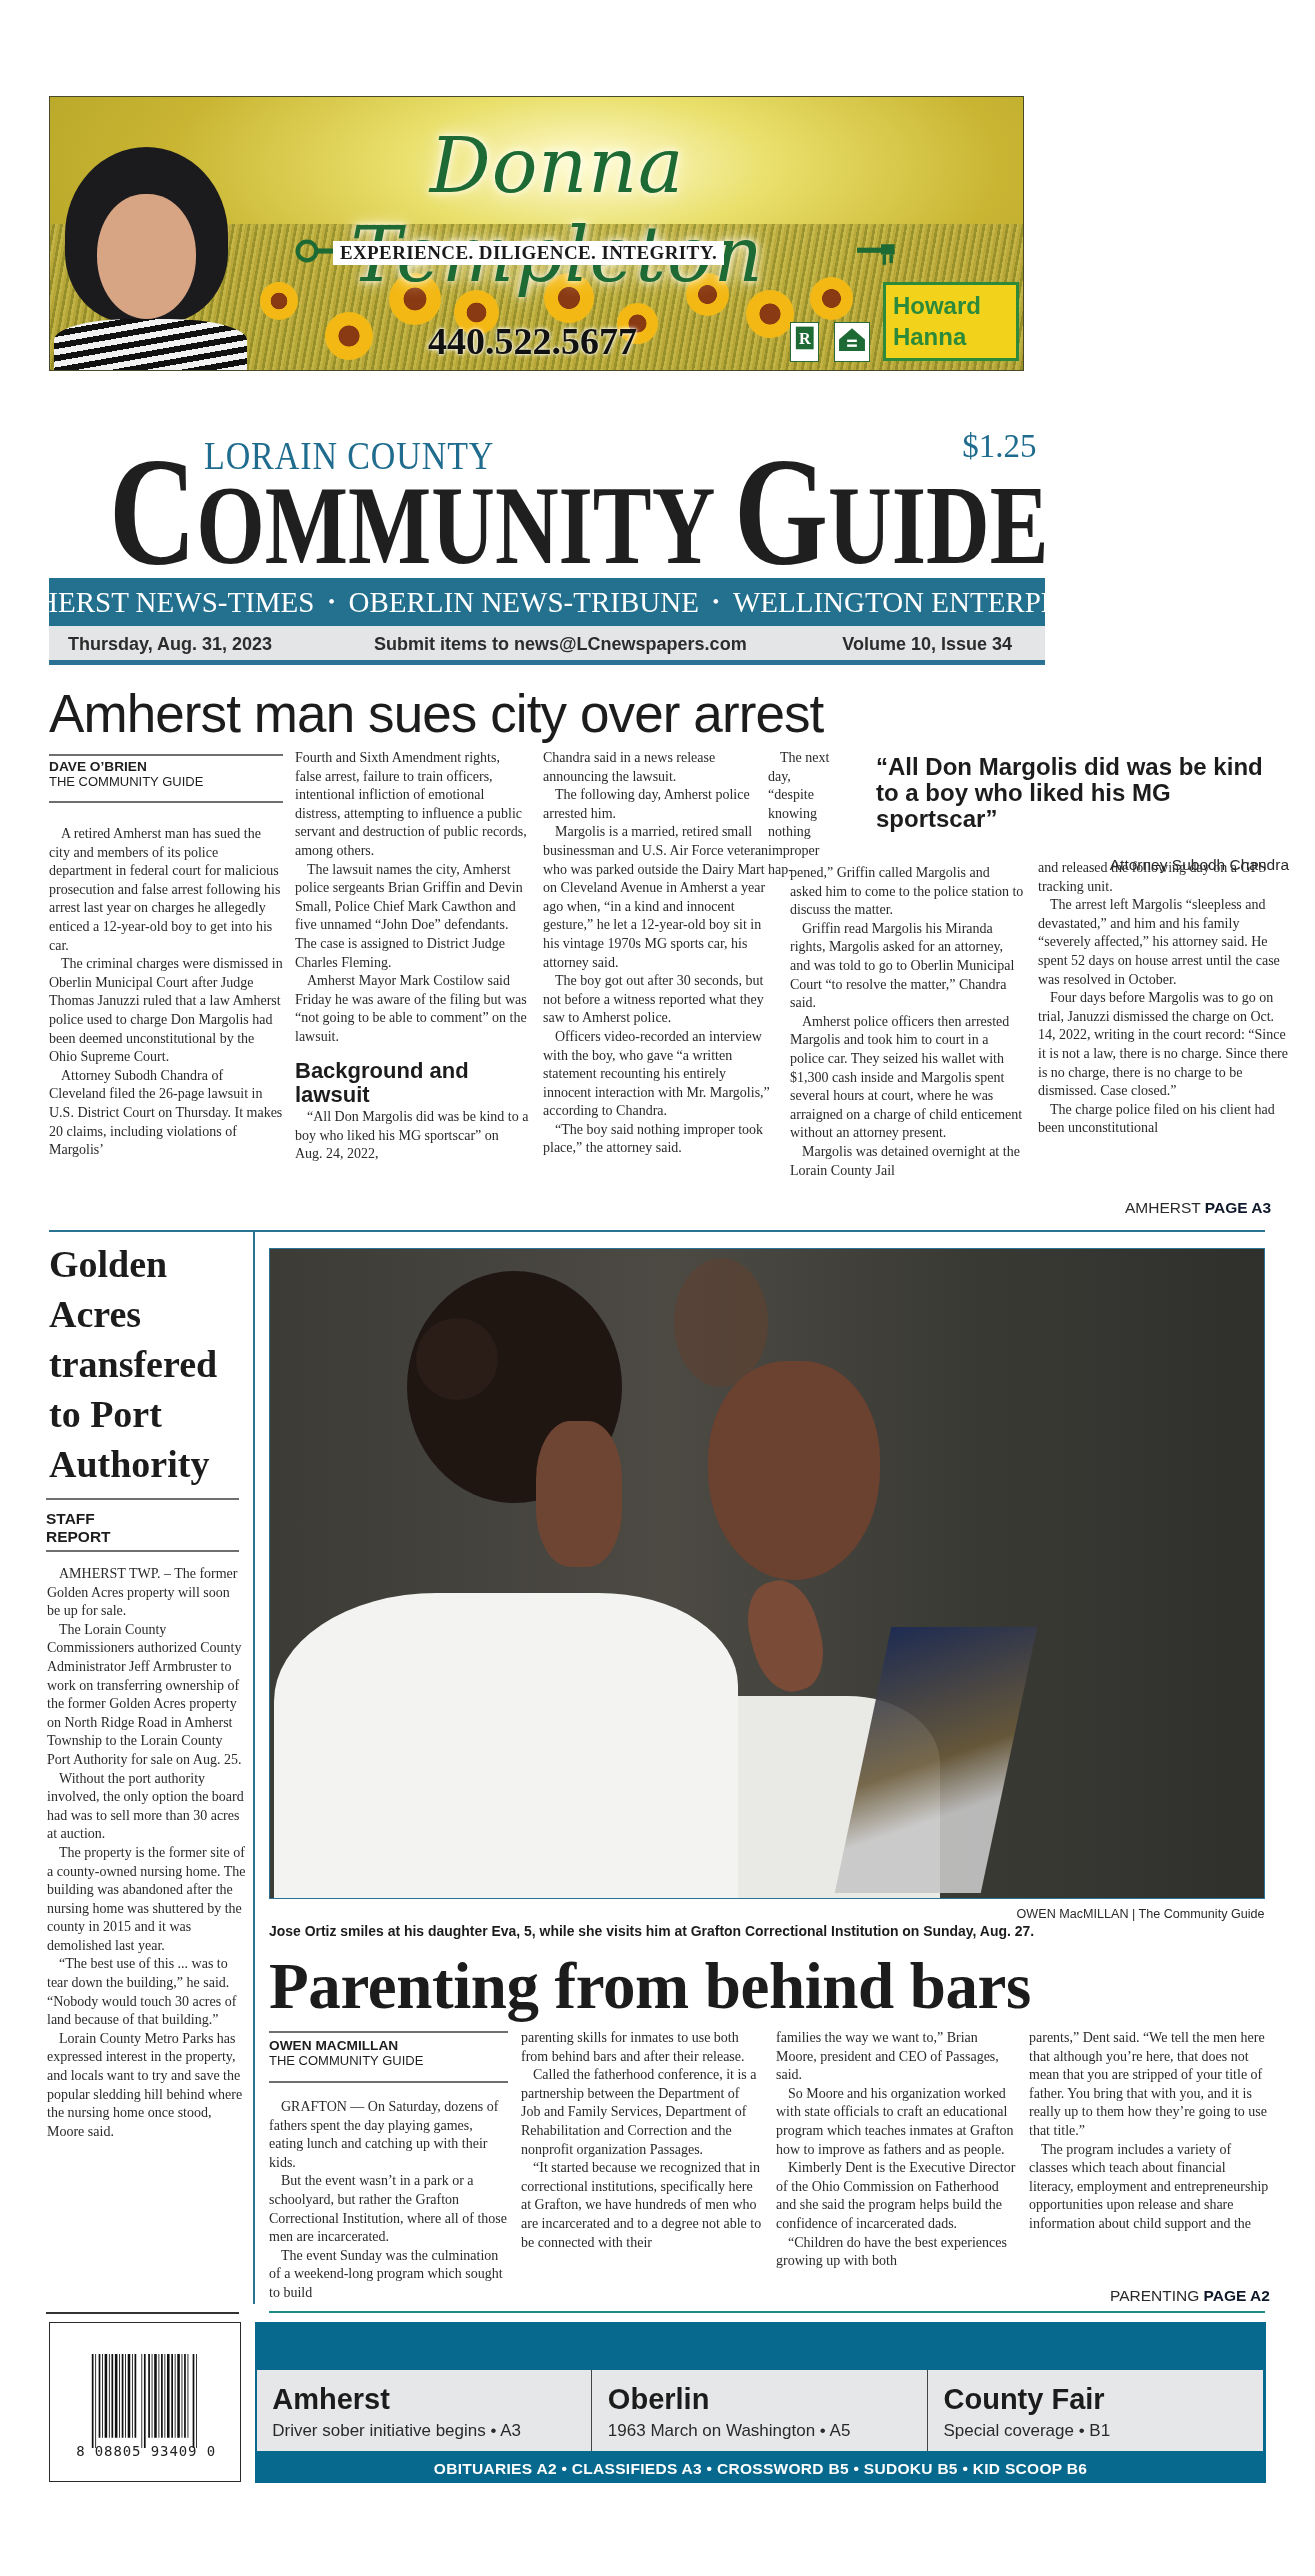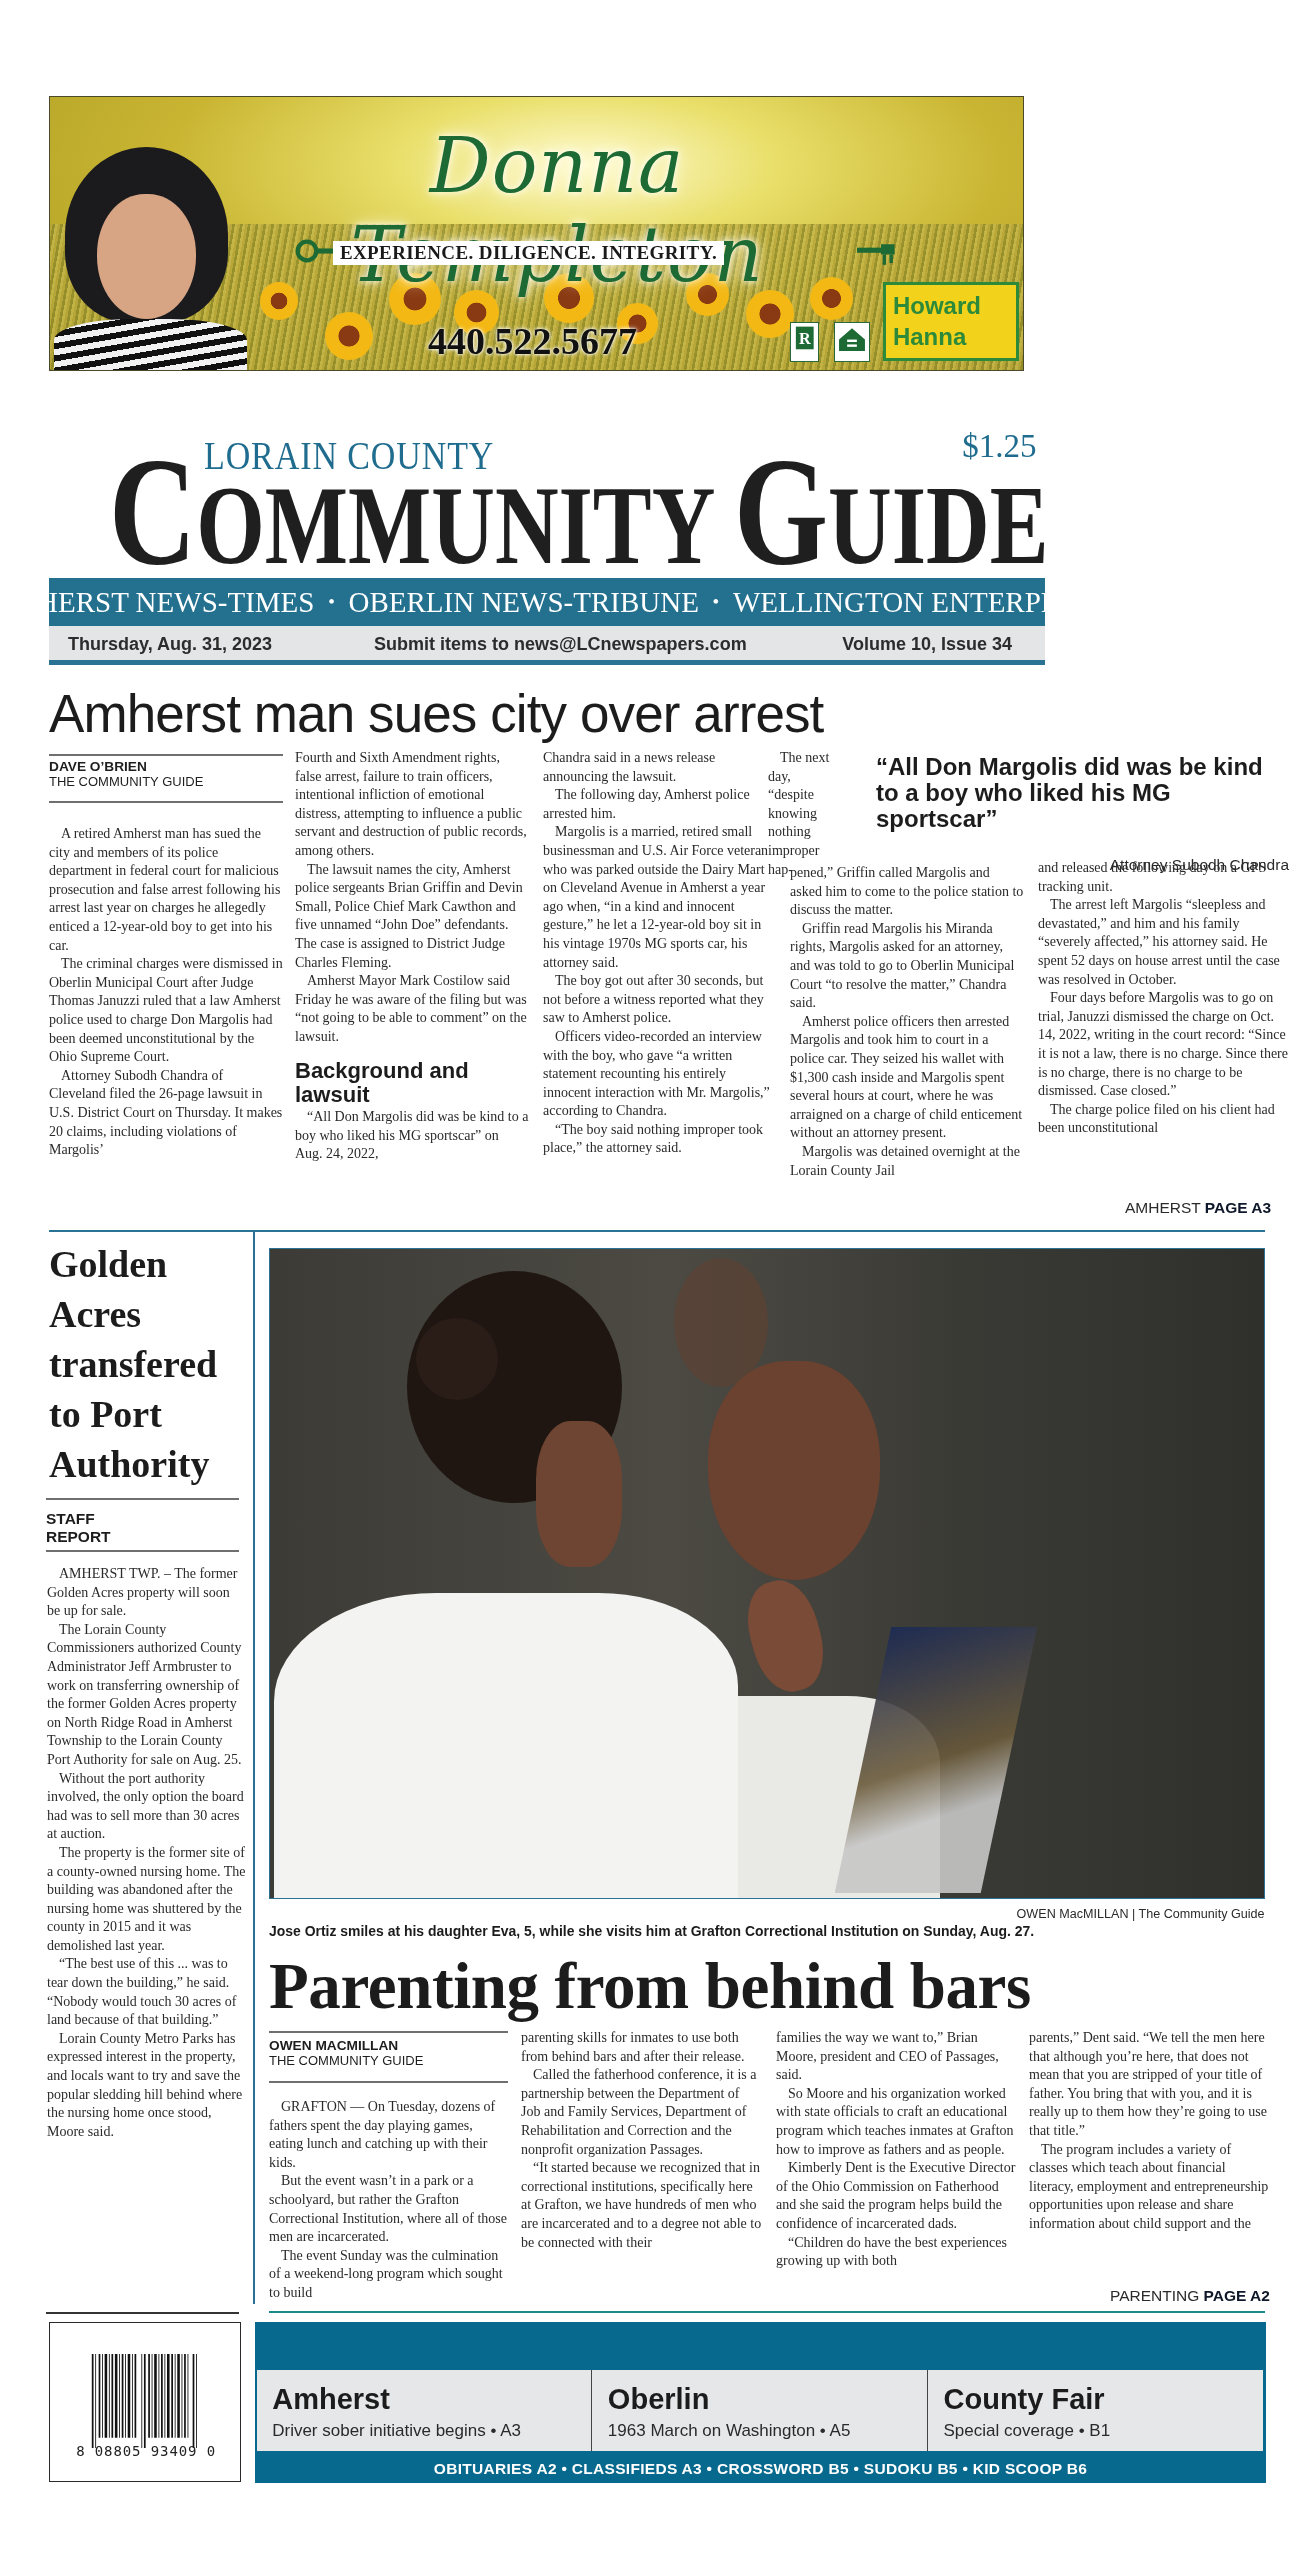--- a/index.html
+++ b/index.html
@@ -268,21 +268,21 @@
 <h2 class="headline2">Parenting from behind bars</h2>
 
 <div class="rule" style="left:269px;top:2031px;width:239px"></div>
 <div class="byline" style="left:269px;top:2038px">
   <span class="who">OWEN MACMILLAN</span>
   <span class="org">THE COMMUNITY GUIDE</span>
 </div>
 <div class="rule" style="left:269px;top:2081px;width:239px"></div>
 
 <div class="col" style="left:269px;top:2098px;width:241px">
-  <p>GRAFTON — On Tuesday, dozens of fathers spent the day playing games, eating lunch and catching up with their kids.</p>
+  <p>GRAFTON — On Saturday, dozens of fathers spent the day playing games, eating lunch and catching up with their kids.</p>
   <p>But the event wasn’t in a park or a schoolyard, but rather the Grafton Correctional Institution, where all of those men are incarcerated.</p>
   <p>The event Sunday was the culmination of a weekend-long program which sought to build</p>
 </div>
 <div class="col" style="left:521px;top:2029px;width:241px">
   <p class="noindent">parenting skills for inmates to use both from behind bars and after their release.</p>
   <p>Called the fatherhood conference, it is a partnership between the Department of Job and Family Services, Department of Rehabilitation and Correction and the nonprofit organization Passages.</p>
   <p>“It started because we recognized that in correctional institutions, specifically here at Grafton, we have hundreds of men who are incarcerated and to a degree not able to be connected with their</p>
 </div>
 <div class="col" style="left:776px;top:2029px;width:241px">
   <p class="noindent">families the way we want to,” Brian Moore, president and CEO of Passages, said.</p>

